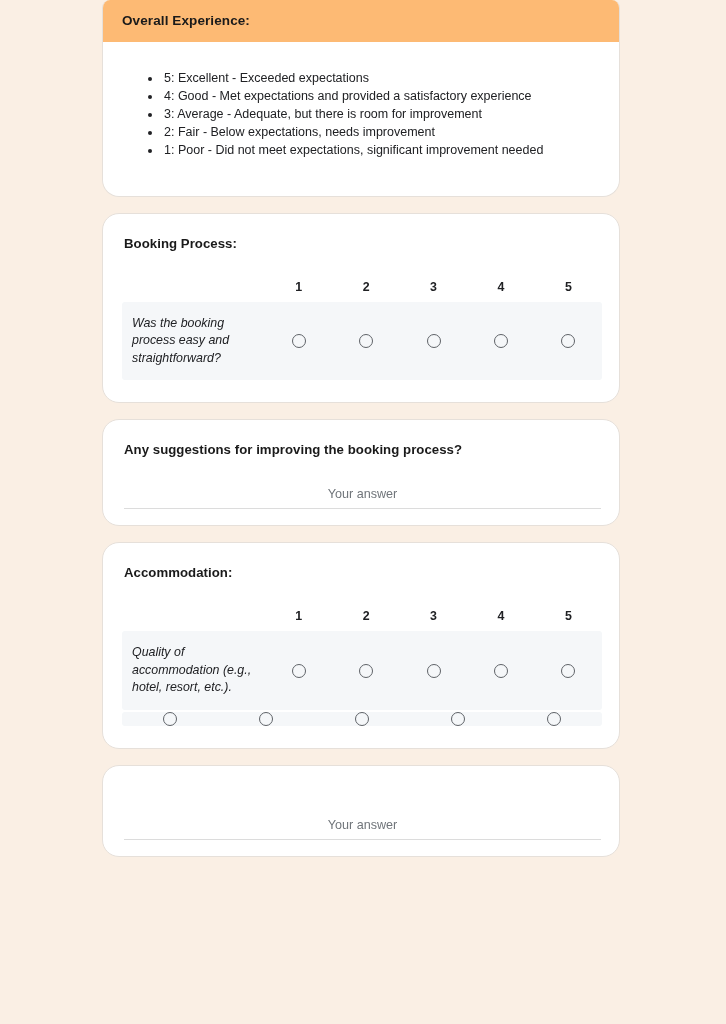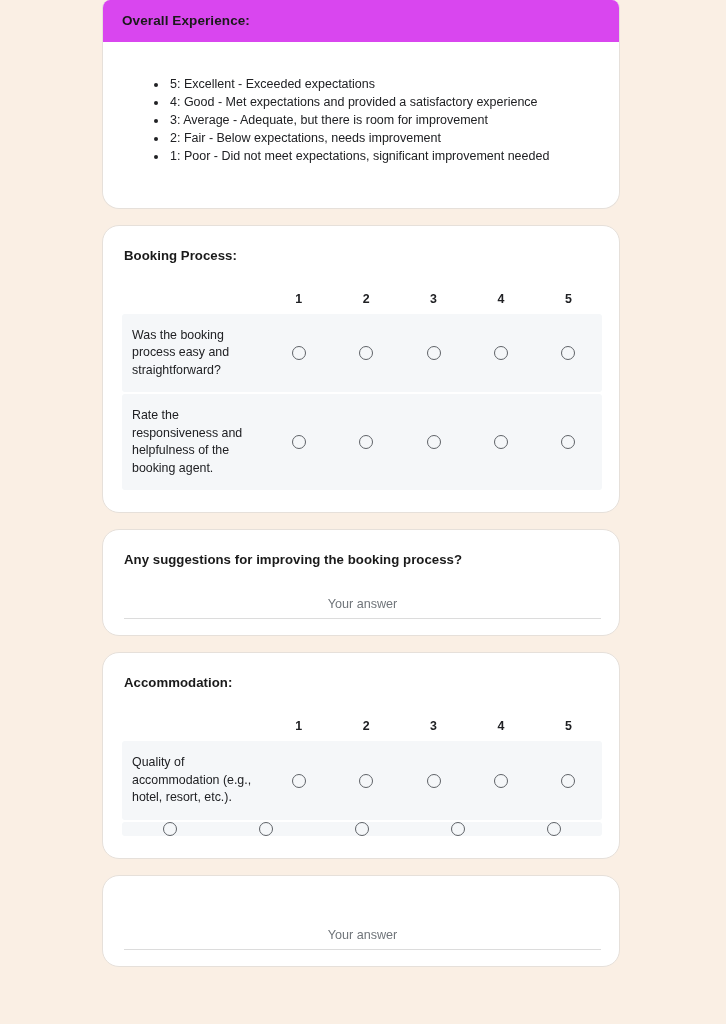--- a/index.html
+++ b/index.html
@@ -43,36 +43,36 @@
     border-top-left-radius: 8px;
     border-top-right-radius: 8px;
     margin-top: 0;
   }
   .card.last {
     margin-bottom: 0;
   }
 
   
   .section-band {
-    background: #d946ef;
+    background: #fdba74;
     padding: 13px 19px 14px 19px;
   }
   .section-band-title {
     font-size: 13.5px;
     font-weight: bold;
     color: #1a1a1a;
     letter-spacing: 0.1px;
   }
 
   
   .band-body {
     padding: 22px 19px 30px 19px;
   }
   .scale-list {
-    margin: 12px;
+    margin: 6px;
     padding: 0 0 0 34px;
     list-style: disc;
   }
   .scale-list li {
     font-size: 12.5px;
     color: #202124;
     line-height: 17.6px;
     margin: 0 0 0.5px 0;
     padding-left: 2px;
   }
@@ -108,20 +108,21 @@
   .grid-row:last-child { margin-bottom: 0; }
 
   .row-label {
     width: 143px;
     flex: 0 0 143px;
     box-sizing: border-box;
     padding: 13px 10px 13px 10px;
     font-size: 12.4px;
     line-height: 17.5px;
     color: #202124;
+    font-style: italic;
   }
   .head-spacer {
     width: 143px;
     flex: 0 0 143px;
   }
   .col {
     flex: 1 1 0;
     display: flex;
     align-items: center;
     justify-content: center;
@@ -225,38 +226,20 @@
                 <span class="radio"></span>
               </div>
             <div class="col">
                 <span class="radio"></span>
               </div>
             <div class="col">
                 <span class="radio"></span>
               </div>
           </div>
 
-          <div class="grid-row">
-            <div class="row-label">Rate the responsiveness and helpfulness of the booking agent.</div>
-            <div class="col">
-                <span class="radio"></span>
-              </div>
-            <div class="col">
-                <span class="radio"></span>
-              </div>
-            <div class="col">
-                <span class="radio"></span>
-              </div>
-            <div class="col">
-                <span class="radio"></span>
-              </div>
-            <div class="col">
-                <span class="radio"></span>
-              </div>
-          </div>
         </div>
       </div>
     </div>
 
     <div class="card">
       <div class="short-body">
         <div class="q-title">Any suggestions for improving the booking process?</div>
         <div class="answer-field">
           <span class="answer-placeholder">Your answer</span>
         </div>

